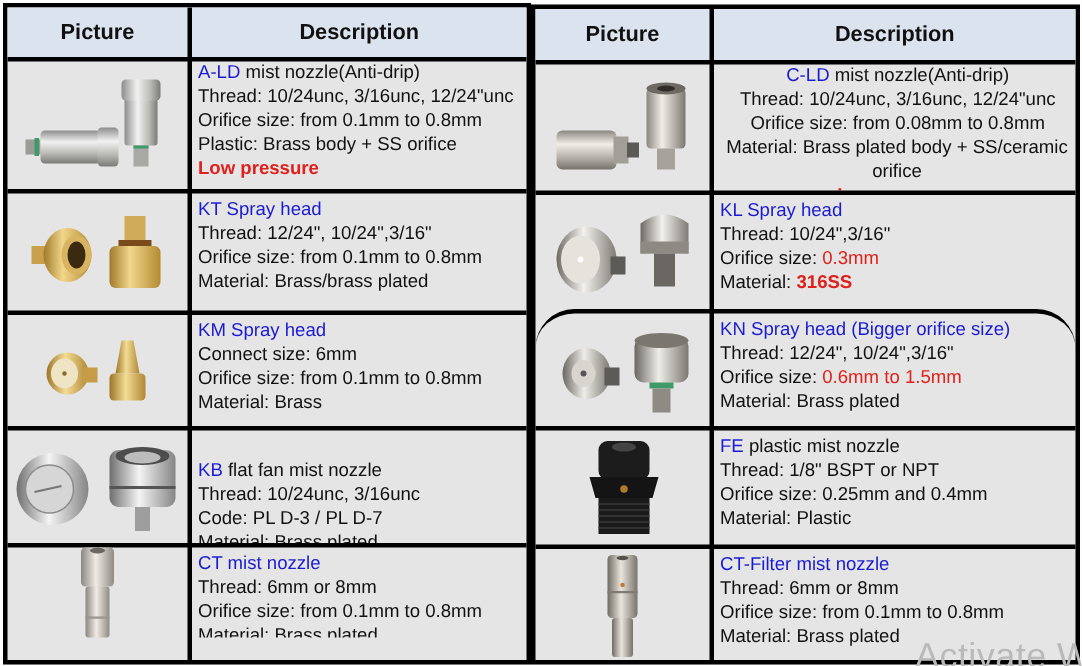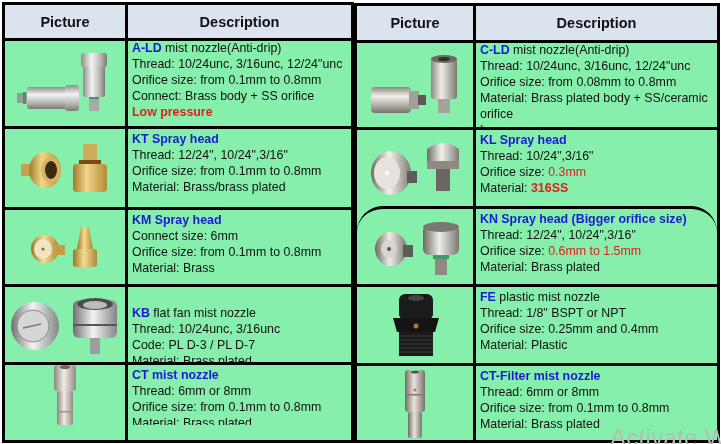--- a/index.html
+++ b/index.html
@@ -1,31 +1,31 @@
 <!DOCTYPE html>
 <html><head>
 <meta charset="utf-8">
 <style>
   html, body { margin:0; padding:0; background:#ffffff; }
   body { width:721px; height:444px; position:relative; overflow:hidden;
          font-family:"Liberation Sans", sans-serif; color:#111; }
-  .tbl { position:absolute; border:3px solid #000; box-sizing:border-box; background:#86efac;padding-left:36px; }
+  .tbl { position:absolute; border:3px solid #000; box-sizing:border-box; background:#e5e5e5;padding-left:36px; }
   .tbl .hdr { position:absolute; left:0; right:0; top:0; background:#dae3ee;
               border-bottom:3px solid #000; box-sizing:border-box; }
   .tbl .hdr .hcell { position:absolute; top:0; bottom:0; display:flex; align-items:center;
                      justify-content:center; font-weight:bold; font-size:14.5px; color:#111; }
   .vline { position:absolute; top:0; bottom:0; width:3px; background:#000; }
   .row { position:absolute; left:0; right:0; box-sizing:border-box; }
   .row.bt { border-top:3px solid #000; }
   .pic { position:absolute; top:0; bottom:0; left:0; display:flex; align-items:center; justify-content:center; }
   .desc { position:absolute; top:0; bottom:0; overflow:hidden; padding:2px 0 0 4px; box-sizing:border-box;
           font-size:12.4px; line-height:16px; }
   .desc .line { white-space:nowrap; }
   .desc .wrap { white-space:normal; }
-  .blue { color:#1a1ad2; font-weight:bold; }
+  .blue { color:#1a1ad2; font-weight:normal; }
   .red { color:#e0201c; }
   .redb { color:#e0201c; font-weight:bold; }
   .watermark { position:absolute; left:610px; top:424px; font-size:24px; color:#b9b9b9;
                white-space:nowrap; letter-spacing:0.3px; }
 </style>
 </head>
 <body>
 
 <div class="tbl" style="left:2px; top:2px; width:352px; height:441px;">
   <div class="hdr" style="height:36px;">
@@ -58,21 +58,21 @@
         <rect x="74" y="10" width="22" height="42" rx="2" fill="url(#sil1v)"></rect>
         <rect x="72" y="8" width="26" height="14" rx="3" fill="url(#sil1v)"></rect>
         <rect x="80" y="52" width="10" height="14" fill="#a8a8a4"></rect>
         <rect x="80" y="52" width="10" height="2" fill="#3f9a6a"></rect>
       </svg>
     </div>
     <div class="desc" style="left:123px; right:0;">
       <div class="line"><span class="blue">A-LD</span><span> mist nozzle(Anti-drip)</span></div>
       <div class="line">Thread: 10/24unc, 3/16unc, 12/24"unc</div>
       <div class="line">Orifice size: from 0.1mm to 0.8mm</div>
-      <div class="line">Connect: Brass body + SS orifice</div>
+      <div class="line">Plastic: Brass body + SS orifice</div>
       <div class="line redb">Low pressure</div>
     </div>
   </div>
 
   <div class="row bt" style="top:121px; height:81px;">
     <div class="pic" style="width:120px;">
       <svg width="100" height="60" viewBox="0 0 100 60">
         <defs>
           <linearGradient id="br1" x1="0" y1="0" x2="1" y2="0">
             <stop offset="0" stop-color="#a07a2a"></stop>
@@ -201,21 +201,21 @@
         </defs>
         <rect x="8" y="40" width="40" height="26" rx="4" fill="url(#sil4)"></rect>
         <rect x="46" y="44" width="10" height="18" fill="#a29f98"></rect>
         <rect x="55" y="48" width="8" height="10" fill="#5c5a56"></rect>
         <rect x="68" y="12" width="26" height="40" rx="3" fill="url(#sil4v)"></rect>
         <ellipse cx="81" cy="12" rx="13" ry="4" fill="#6d6a64"></ellipse>
         <ellipse cx="81" cy="12" rx="6" ry="2" fill="#2f2d2a"></ellipse>
         <rect x="75" y="52" width="12" height="14" fill="#a6a39c"></rect>
       </svg>
     </div>
-    <div class="desc" style="left:119px; right:0;">
+    <div class="desc" style="left:119px; right:0;text-align:center;">
       <div class="line"><span class="blue">C-LD</span><span> mist nozzle(Anti-drip)</span></div>
       <div class="line">Thread: 10/24unc, 3/16unc, 12/24"unc</div>
       <div class="line">Orifice size: from 0.08mm to 0.8mm</div>
       <div class="wrap" style="width:236px;">Material: Brass plated body + SS/ceramic orifice</div>
       <div class="line redb">Low pressure</div>
     </div>
   </div>
 
   <div class="row bt" style="top:121px; height:79px;">
     <div class="pic" style="width:116px;">

